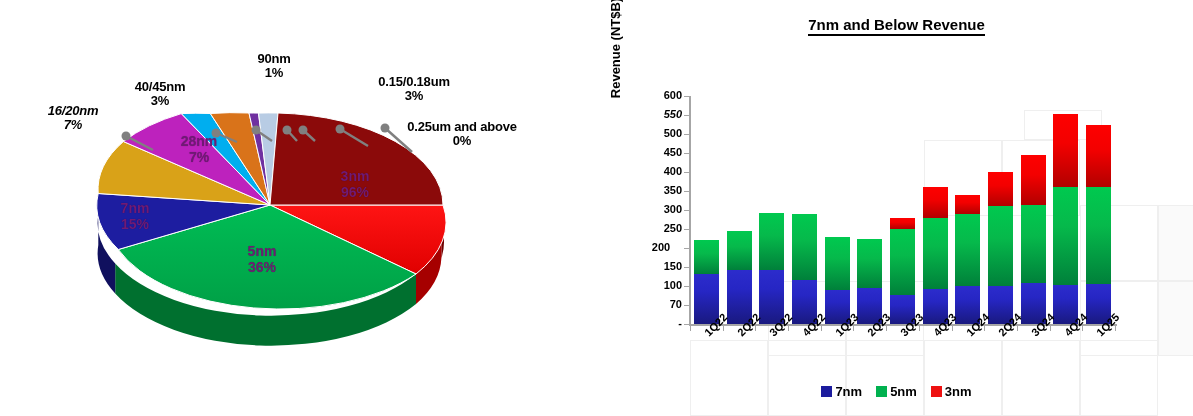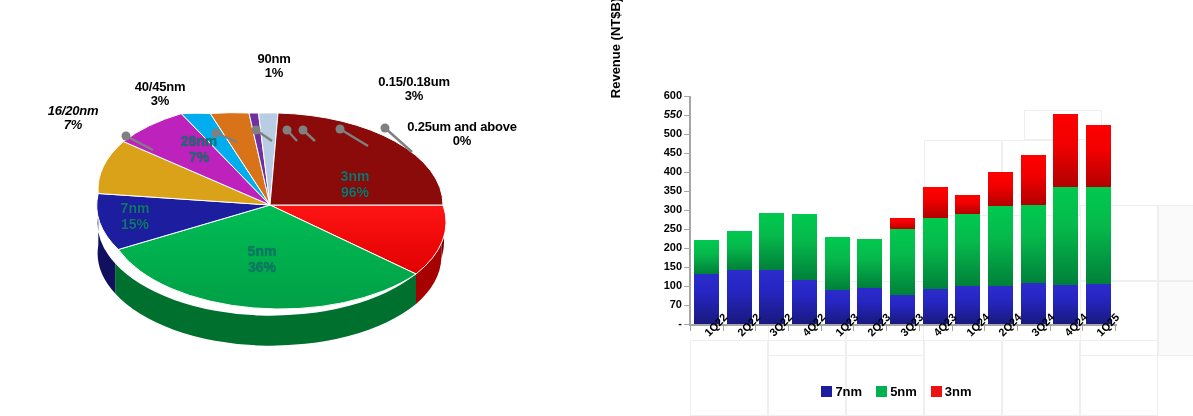--- a/index.html
+++ b/index.html
@@ -20,21 +20,21 @@
   #pie-svg{position:absolute;left:0;top:0;}
 
   .callout-label{
     position:absolute;font-weight:bold;color:#000;
     font-size:13px;line-height:14px;letter-spacing:-0.2px;
     white-space:nowrap;text-align:center;
   }
   .callout-label .pct{display:block;}
 
   .inner-label{
-    position:absolute;font-weight:bold;color:#0f766e;
+    position:absolute;font-weight:bold;color:#701a75;
     font-size:14px;line-height:16px;text-align:center;white-space:nowrap;
     text-shadow:0 0 1px rgba(0,0,0,.35);
   }
   .inner-label .pct{display:block;}
 
   
   #bar-panel{position:absolute;left:600px;top:0;width:593px;height:416px;}
   #bar-title{
     position:absolute;left:0;top:16px;width:593px;text-align:center;
     font-size:15px;font-weight:bold;color:#000;
@@ -207,20 +207,23 @@
       <span class="pct">36%</span>
     </div>
     <div class="inner-label" style="left:320px;top:168px;width:70px;">
       <span>3nm</span>
       <span class="pct">96%</span>
     </div>
   </div>
 
   <div id="bar-panel">
 
+    <div id="bar-title">
+      <span>7nm and Below Revenue</span>
+    </div>
 
     <div id="ylabel">
       <span>Revenue (NT$B)</span>
     </div>
 
     <div id="yaxis-line"></div>
     <div id="xaxis-line"></div>
 
     <div id="yticks">
         <div class="ytick-label" style="left: 40px; width: 42px; top: 89px;">600</div>
@@ -232,21 +235,21 @@
         <div class="ytick-label" style="left: 40px; width: 42px; top: 146px;">450</div>
         <div class="ytick-mark" style="left: 84px; top: 153px;"></div>
         <div class="ytick-label" style="left: 40px; width: 42px; top: 165px;">400</div>
         <div class="ytick-mark" style="left: 84px; top: 172px;"></div>
         <div class="ytick-label" style="left: 40px; width: 42px; top: 184px;">350</div>
         <div class="ytick-mark" style="left: 84px; top: 191px;"></div>
         <div class="ytick-label" style="left: 40px; width: 42px; top: 203px;">300</div>
         <div class="ytick-mark" style="left: 84px; top: 210px;"></div>
         <div class="ytick-label" style="left: 40px; width: 42px; top: 222px;">250</div>
         <div class="ytick-mark" style="left: 84px; top: 229px;"></div>
-        <div class="ytick-label" style="left: 40px; width: 42px; top: 241px;">200</div>
+        <div class="ytick-label" style="left: 40px; width: 42px; top: 241px; text-align: center;">200</div>
         <div class="ytick-mark" style="left: 84px; top: 248px;"></div>
         <div class="ytick-label" style="left: 40px; width: 42px; top: 260px;">150</div>
         <div class="ytick-mark" style="left: 84px; top: 267px;"></div>
         <div class="ytick-label" style="left: 40px; width: 42px; top: 279px;">100</div>
         <div class="ytick-mark" style="left: 84px; top: 286px;"></div>
         <div class="ytick-label" style="left: 40px; width: 42px; top: 298px;">70</div>
         <div class="ytick-mark" style="left: 84px; top: 305px;"></div>
         <div class="ytick-label" style="left: 40px; width: 42px; top: 317px;">-</div>
         <div class="ytick-mark" style="left: 84px; top: 324px;"></div>
       </div>

